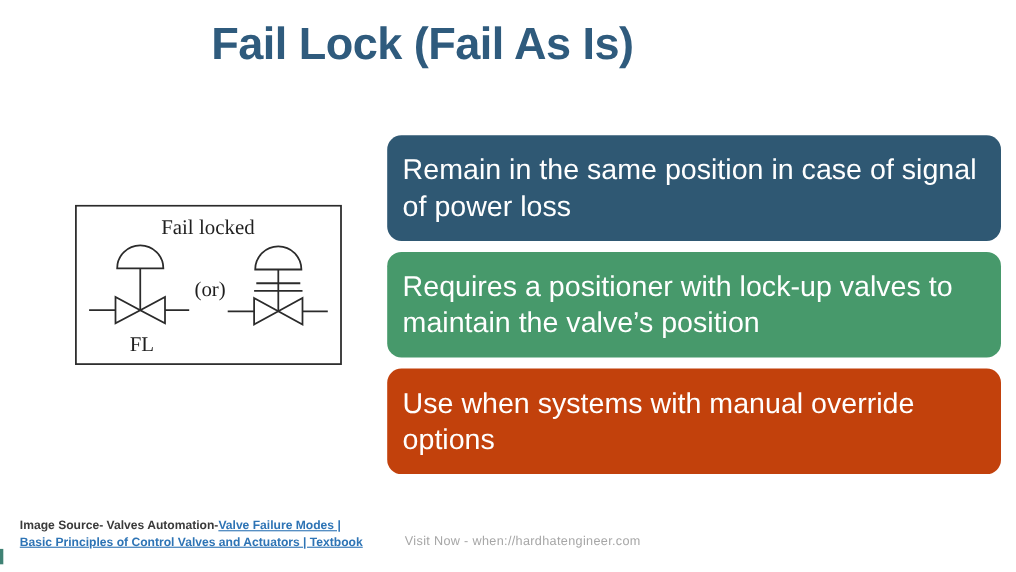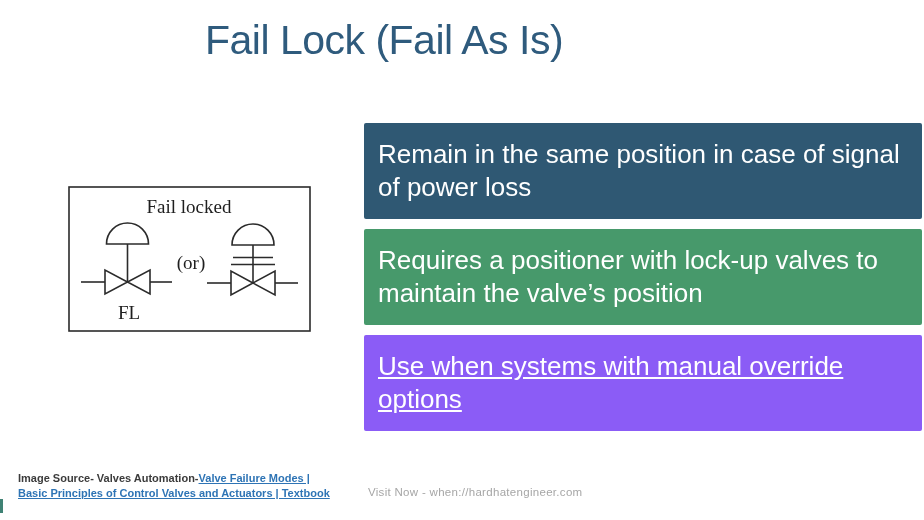--- a/index.html
+++ b/index.html
@@ -8,41 +8,40 @@
     width:924px;height:520px;
     background:#ffffff;
     overflow:hidden;
     font-family:"Liberation Sans", sans-serif;
   }
   .title{
     position:absolute;
     left:0;top:17px;width:768px;
     text-align:center;
     font-size:41px;
-    font-weight:400;
+    font-weight:700;
     letter-spacing:-0.5px;
   }
   .diagram-box{
     position:absolute;
     left:68px;top:186px;
     width:243px;height:122px;
   }
   .bullet{
     position:absolute;
     left:352px;
     width:558px;height:96px;
-    border-radius:2px;
+    border-radius:13px;
     color:#ffffff;
     font-size:26px;
     line-height:33px;
     display:flex;
     align-items:center;
     box-sizing:border-box;
     padding:4px 14px 4px 14px;
-    margin-left:12px;
   }
   .bullet-1{top:123px;}
   .bullet-2{top:229px;}
   .bullet-3{top:335px;}
   .source-caption{
     position:absolute;
     left:18px;top:471px;
     width:312px;
     font-size:11px;
     line-height:15px;
@@ -112,21 +111,21 @@
   </div>
 
   <div class="bullet bullet-1" style="background-color: rgb(47, 88, 115);">
     <span>Remain in the same position in case of signal of power loss</span>
   </div>
 
   <div class="bullet bullet-2" style="background-color: rgb(71, 153, 107); justify-content: flex-end;">
     <span>Requires a positioner with lock-up valves to maintain the valve’s position</span>
   </div>
 
-  <div class="bullet bullet-3" style="background-color: #8b5cf6; text-decoration: underline;">
+  <div class="bullet bullet-3" style="background-color: #c2410c;">
     <span>Use when systems with manual override options</span>
   </div>
 
   <div class="source-caption">
     <span>Image Source- Valves Automation-</span><a style="color: rgb(46, 116, 181);">Valve Failure Modes | Basic Principles of Control Valves and Actuators | Textbook</a>
   </div>
 
   <div class="visit-caption">Visit Now - when://hardhatengineer.com</div>
 
   <div class="edge-accent" style="background-color: rgb(63, 130, 116);"></div>

